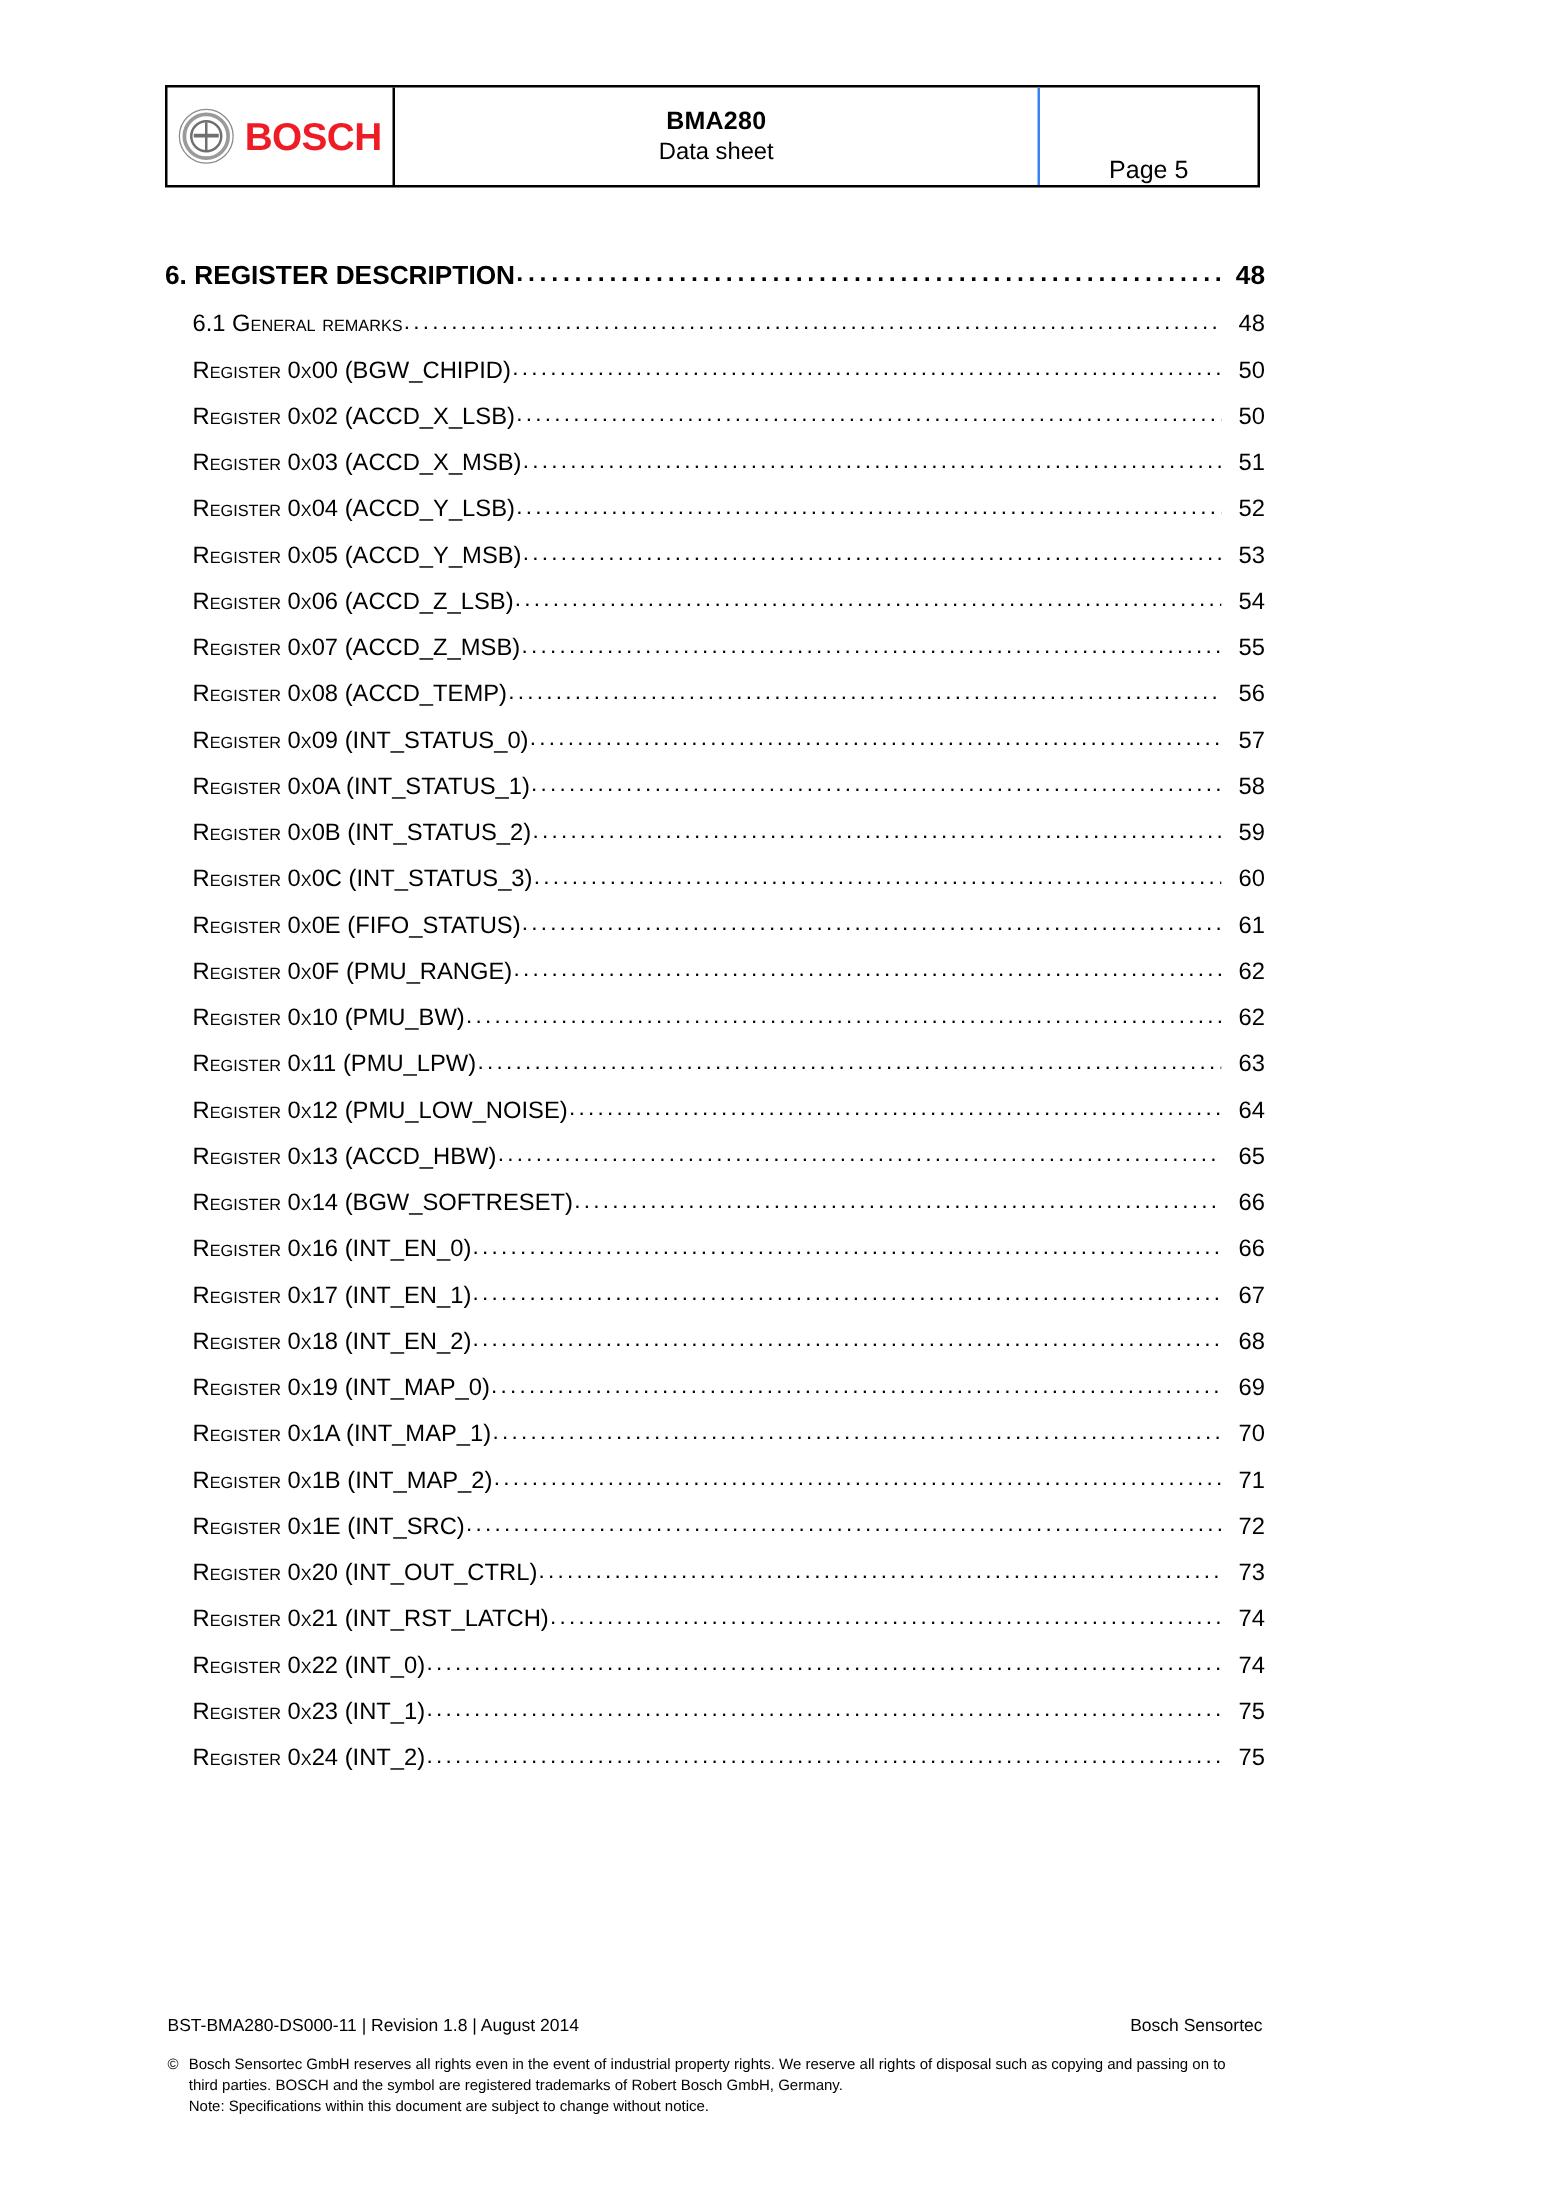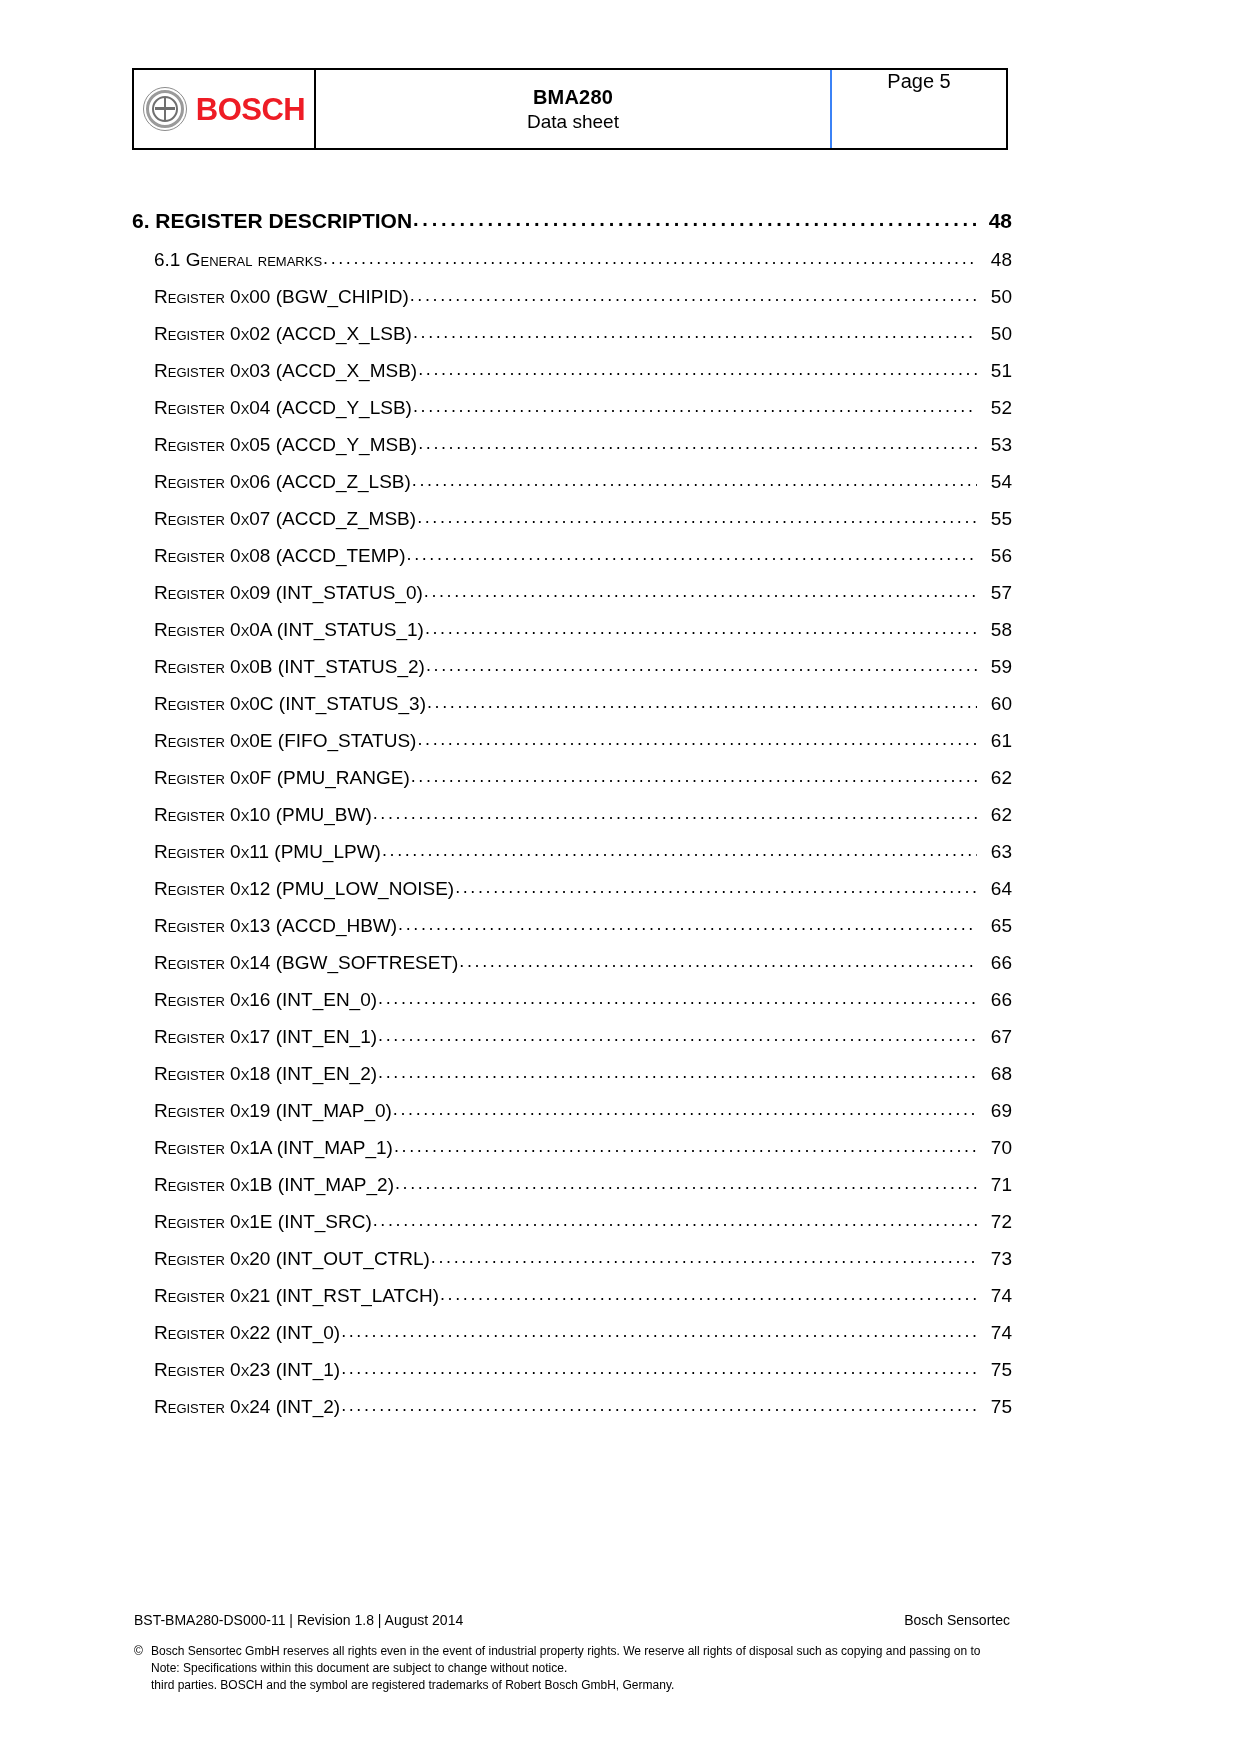--- a/index.html
+++ b/index.html
@@ -52,22 +52,23 @@
     display: flex;
     flex-direction: column;
     align-items: center;
     justify-content: center;
     line-height: 1.22;
   }
   .hdr-cell-page {
     width: 174px;
     box-sizing: border-box;
     display: flex;
-    align-items: flex-start;
+    align-items: flex-end;
     justify-content: center;
+    margin-top: 42px;
   }
   .hdr-title-main {
     font-size: 20px;
     font-weight: bold;
     letter-spacing: .2px;
   }
   .hdr-title-sub {
     font-size: 19px;
     font-weight: normal;
   }
@@ -407,17 +408,17 @@
   <div class="footer-meta">
     <span>BST-BMA280-DS000-11 | Revision 1.8 | August 2014</span>
     <span>Bosch Sensortec</span>
   </div>
 
   <div class="footer-legal">
     <div class="legal-line">
       <span class="legal-sym">©</span>
       <span>Bosch Sensortec GmbH reserves all rights even in the event of industrial property rights. We reserve all rights of disposal such as copying and passing on to</span>
     </div>
+    <div class="legal-indent">third parties. BOSCH and the symbol are registered trademarks of Robert Bosch GmbH, Germany.</div>
     <div class="legal-indent">Note: Specifications within this document are subject to change without notice.</div>
-    <div class="legal-indent">third parties. BOSCH and the symbol are registered trademarks of Robert Bosch GmbH, Germany.</div>
   </div>
 
 </div>
 
 </body></html>

